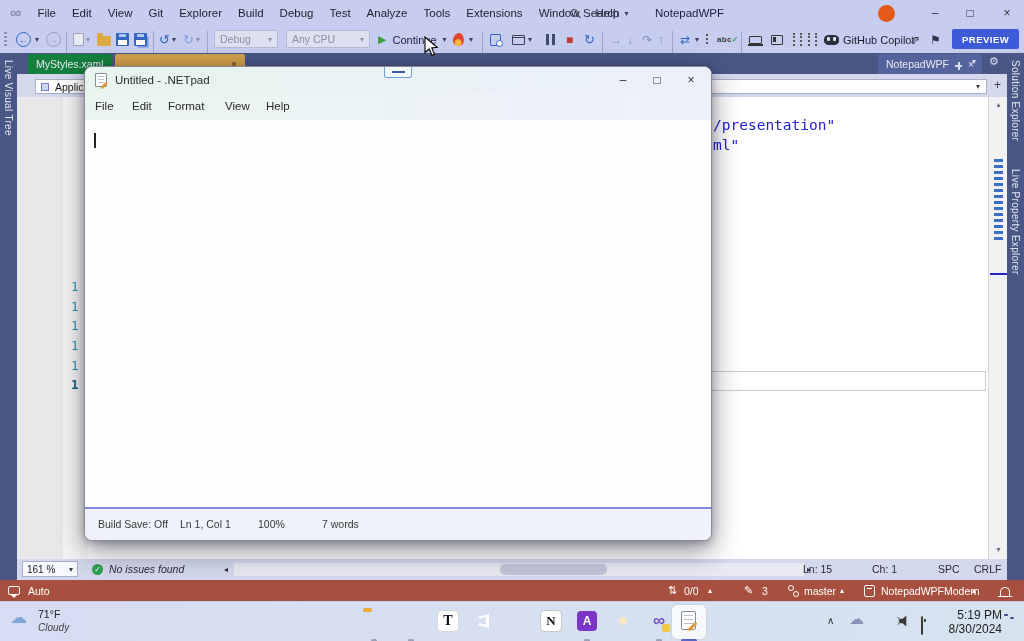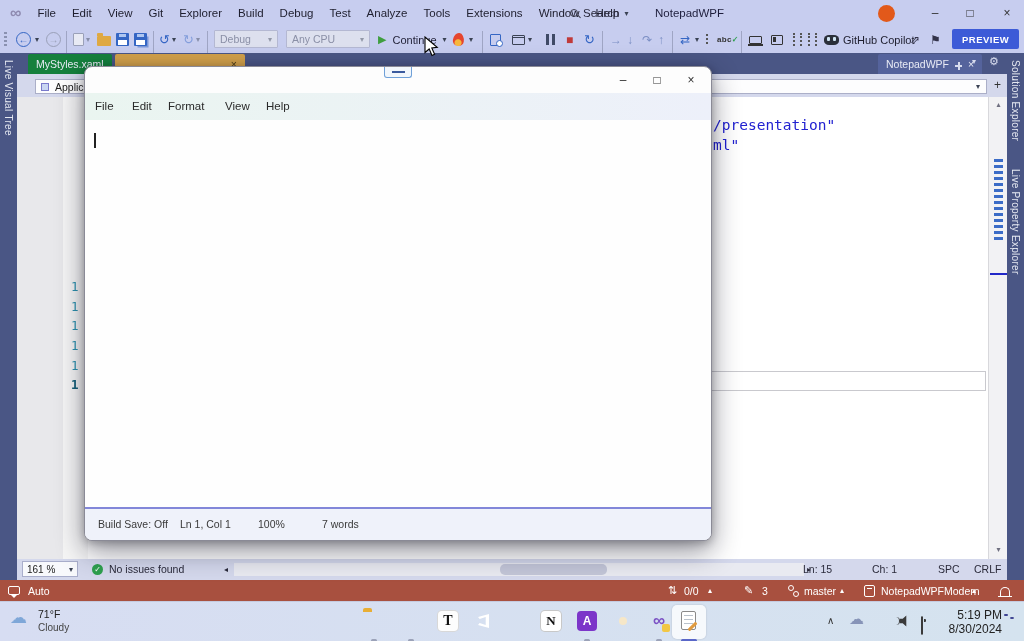--- a/index.html
+++ b/index.html
@@ -123,21 +123,21 @@
   #np-content { position:absolute; left:0; top:53px; width:100%; height:387px; background:#FEFEFE; }
   #np-caret { position:absolute; left:9px; top:13px; width:1.5px; height:15px; background:#222; }
   #np-status { position:absolute; left:0; bottom:0; width:100%; height:33px; background:#EFF2FA; border-top:2px solid #8287D9; font-size:10.5px; color:#3A3A3A; }
   .np-status-item { position:absolute; top:0; line-height:31px; }
 
   
   #taskbar { left:0; top:601px; width:1024px; height:40px; background:linear-gradient(90deg,#D7DDF2,#D5E3EF); border-top:1px solid #C5CBE0; }
   .tb-icon { position:absolute; top:9px; }
   .i-weather-cloud { font-size:17px; color:#7FA7D8; }
   .tb-weather-text { position:absolute; left:38px; top:6px; font-size:10.5px; color:#222; line-height:13px; }
-  .tb-weather-text .cond { color:#444; font-size:10px; }
+  .tb-weather-text .cond { color:#444; font-size:10px;font-style:italic; }
   .i-start { width:16px; height:16px; background:#2E7BD4; position:relative; }
   .i-start::before { content:""; position:absolute; left:0; right:0; top:7px; height:2px; background:#D8DEF2; }
   .i-start::after { content:""; position:absolute; top:0; bottom:0; left:7px; width:2px; background:#D8DEF2; }
   .i-folder-big { width:21px; height:15px; background:linear-gradient(#F8D060,#EFB73E); border-radius:2px; position:relative; margin-top:3px; }
   .i-folder-big::before { content:""; position:absolute; top:-3px; left:0; width:9px; height:4px; background:#E8AE35; border-radius:2px 2px 0 0; }
   .i-folder-big::after { content:""; position:absolute; left:0; right:0; bottom:0; height:8px; background:linear-gradient(#FBDF8A,#F4C24F); border-radius:1px 1px 2px 2px; }
   .i-brave { width:19px; height:21px; background:#E5452E; clip-path:polygon(50% 0,78% 8%,97% 3%,100% 30%,88% 88%,50% 100%,12% 88%,0 30%,3% 3%,22% 8%); position:relative; }
   .i-brave::after { content:""; position:absolute; left:5px; top:6px; width:9px; height:8px; background:#fff; clip-path:polygon(0 0,100% 0,50% 100%); }
   .i-tapp { width:20px; height:20px; background:#FDFDFD; border-radius:4px; box-shadow:0 0 0 1px #D8D8D8; color:#111; font-family:"Liberation Serif",serif; font-size:14px; font-weight:bold; display:flex; align-items:center; justify-content:center; }
   .i-vscode { width:20px; height:20px; border-radius:4px; background:#2F80D4; position:relative; }
@@ -354,21 +354,21 @@
       <span class="scroll-arrow" style="top:448px;">▾</span>
     </div>
   </div>
 
   <div class="abs" id="edbottom">
     <span id="zoomcombo">
       <span>161 %</span>
       <span class="dd">▾</span>
     </span>
     <span class="okdot">✓</span>
-    <span class="edb-text" style="left:92px;">No issues found</span>
+    <span class="edb-text" style="left:92px;font-style:italic;">No issues found</span>
     <span class="edb-text" style="left:207px;font-size:8px;">◂</span>
     <div id="hscroll">
       <div id="hthumb"></div>
     </div>
     <span class="edb-text" style="left:790px;font-size:8px;">▸</span>
     <span class="edb-text" style="left:786px;">Ln: 15</span>
     <span class="edb-text" style="left:855px;">Ch: 1</span>
     <span class="edb-text" style="left:921px;">SPC</span>
     <span class="edb-text" style="left:957px;">CRLF</span>
   </div>
@@ -392,20 +392,24 @@
         <span class="i-repo"></span>
       </span>
     <span style="left:881px;">NotepadWPFModern</span>
     <span class="upcaret" style="left:972px;">▴</span>
     <span style="left:1000px;">
         <span class="i-bell-o"></span>
       </span>
   </div>
 
   <div class="abs" id="netpad">
+    <div id="np-titlebar">
+      <span class="i-notepad"></span>
+      <span id="np-title">Untitled - .NETpad</span>
+    </div>
     <span class="np-winbtn" style="right:72px;">–</span>
     <span class="np-winbtn" style="right:38px;">□</span>
     <span class="np-winbtn" style="right:4px;">×</span>
     <div id="np-grip"></div>
     <div id="np-menubar">
       <span class="np-menu-item" style="left:10px;">File</span>
       <span class="np-menu-item" style="left:47px;">Edit</span>
       <span class="np-menu-item" style="left:83px;">Format</span>
       <span class="np-menu-item" style="left:140px;">View</span>
       <span class="np-menu-item" style="left:181px;">Help</span>

